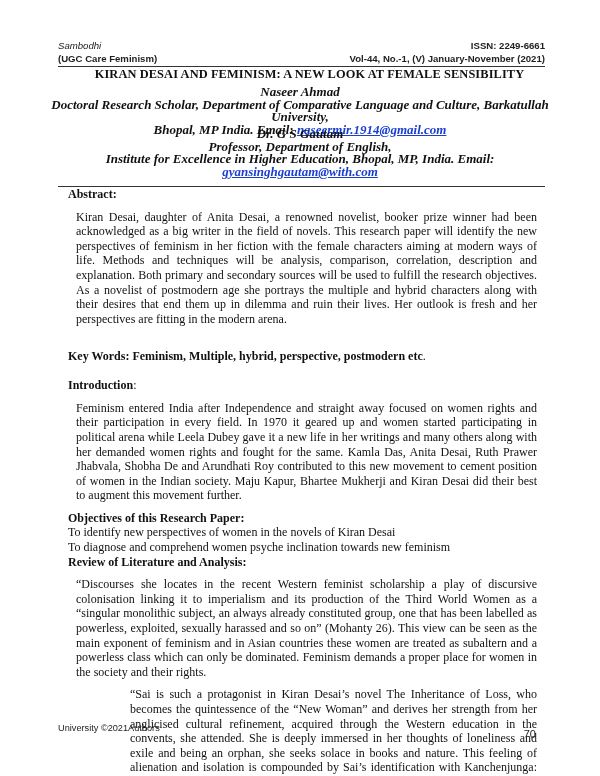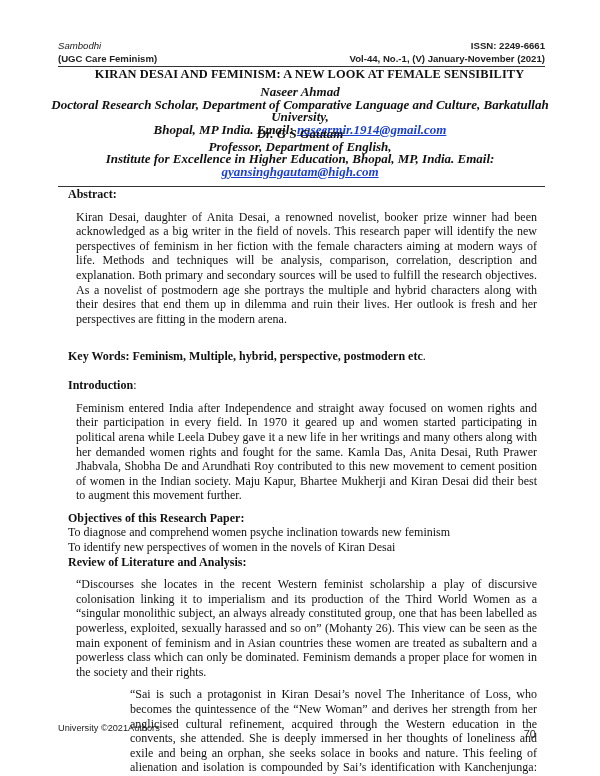--- a/index.html
+++ b/index.html
@@ -53,36 +53,36 @@
 
   <div class="author-block author1">
     <div>Naseer Ahmad</div>
     <div>Doctoral Research Scholar, Department of Comparative Language and Culture, Barkatullah University,</div>
     <div><span>Bhopal, MP India. Email: </span><a class="email">naseermir.1914@gmail.com</a></div>
   </div>
 
   <div class="author-block author2">
     <div>Dr. G S Gautam</div>
     <div>Professor, Department of English,</div>
-    <div><span>Institute for Excellence in Higher Education, Bhopal, MP, India. Email: </span><a class="email">gyansinghgautam@high.com</a></div>
+    <div><span>Institute for Excellence in Higher Education, Bhopal, MP, India. Email: </span><a class="email">gyansinghgautam@with.com</a></div>
   </div>
 
   <div class="sep-line"></div>
 
   <div class="body" style="top:187px;">
     <div class="heading">Abstract:</div>
     <p class="p">Kiran Desai, daughter of Anita Desai, a renowned novelist, booker prize winner had been acknowledged as a big writer in the field of novels. This research paper will identify the new perspectives of feminism in her fiction with the female characters aiming at modern ways of life. Methods and techniques will be analysis, comparison, correlation, description and explanation. Both primary and secondary sources will be used to fulfill the research objectives. As a novelist of postmodern age she portrays the multiple and hybrid characters along with their desires that end them up in dilemma and ruin their lives. Her outlook is fresh and her perspectives are fitting in the modern arena.</p>
     <div class="gap"></div>
     <div><span class="heading">Key Words: Feminism, Multiple, hybrid, perspective, postmodern etc</span><span>.</span></div>
     <div class="gap"></div>
     <div><span class="heading">Introduction</span><span>:</span></div>
     <p class="p">Feminism entered India after Independence and straight away focused on women rights and their participation in every field. In 1970 it geared up and women started participating in political arena while Leela Dubey gave it a new life in her writings and many others along with her demanded women rights and fought for the same. Kamla Das, Anita Desai, Ruth Prawer Jhabvala, Shobha De and Arundhati Roy contributed to this new movement to cement position of women in the Indian society. Maju Kapur, Bhartee Mukherji and Kiran Desai did their best to augment this movement further.</p>
     <div class="heading">Objectives of this Research Paper:</div>
+    <div>To identify new perspectives of women in the novels of Kiran Desai</div>
     <div>To diagnose and comprehend women psyche inclination towards new feminism</div>
-    <div>To identify new perspectives of women in the novels of Kiran Desai</div>
     <div class="heading">Review of Literature and Analysis:</div>
     <p class="p">“Discourses she locates in the recent Western feminist scholarship a play of discursive colonisation linking it to imperialism and its production of the Third World Women as a “singular monolithic subject, an always already constituted group, one that has been labelled as powerless, exploited, sexually harassed and so on” (Mohanty 26). This view can be seen as the main exponent of feminism and in Asian countries these women are treated as subaltern and a powerless class which can only be dominated. Feminism demands a proper place for women in the society and their rights.</p>
     <p class="p quote">“Sai is such a protagonist in Kiran Desai’s novel The Inheritance of Loss, who becomes the quintessence of the “New Woman” and derives her strength from her anglicised cultural refinement, acquired through the Western education in the convents, she attended. She is deeply immersed in her thoughts of loneliness and exile and being an orphan, she seeks solace in books and nature. This feeling of alienation and isolation is compounded by Sai’s identification with Kanchenjunga: “a far peak whittled out of ice, gathering the last of the light, a plume of snow blown high by the storms at its summits.” (Desai 1)</p>
   </div>
 
   <div class="footer-left">University ©2021Authors</div>
   <div class="footer-right">70</div>
 
 </div>
 

